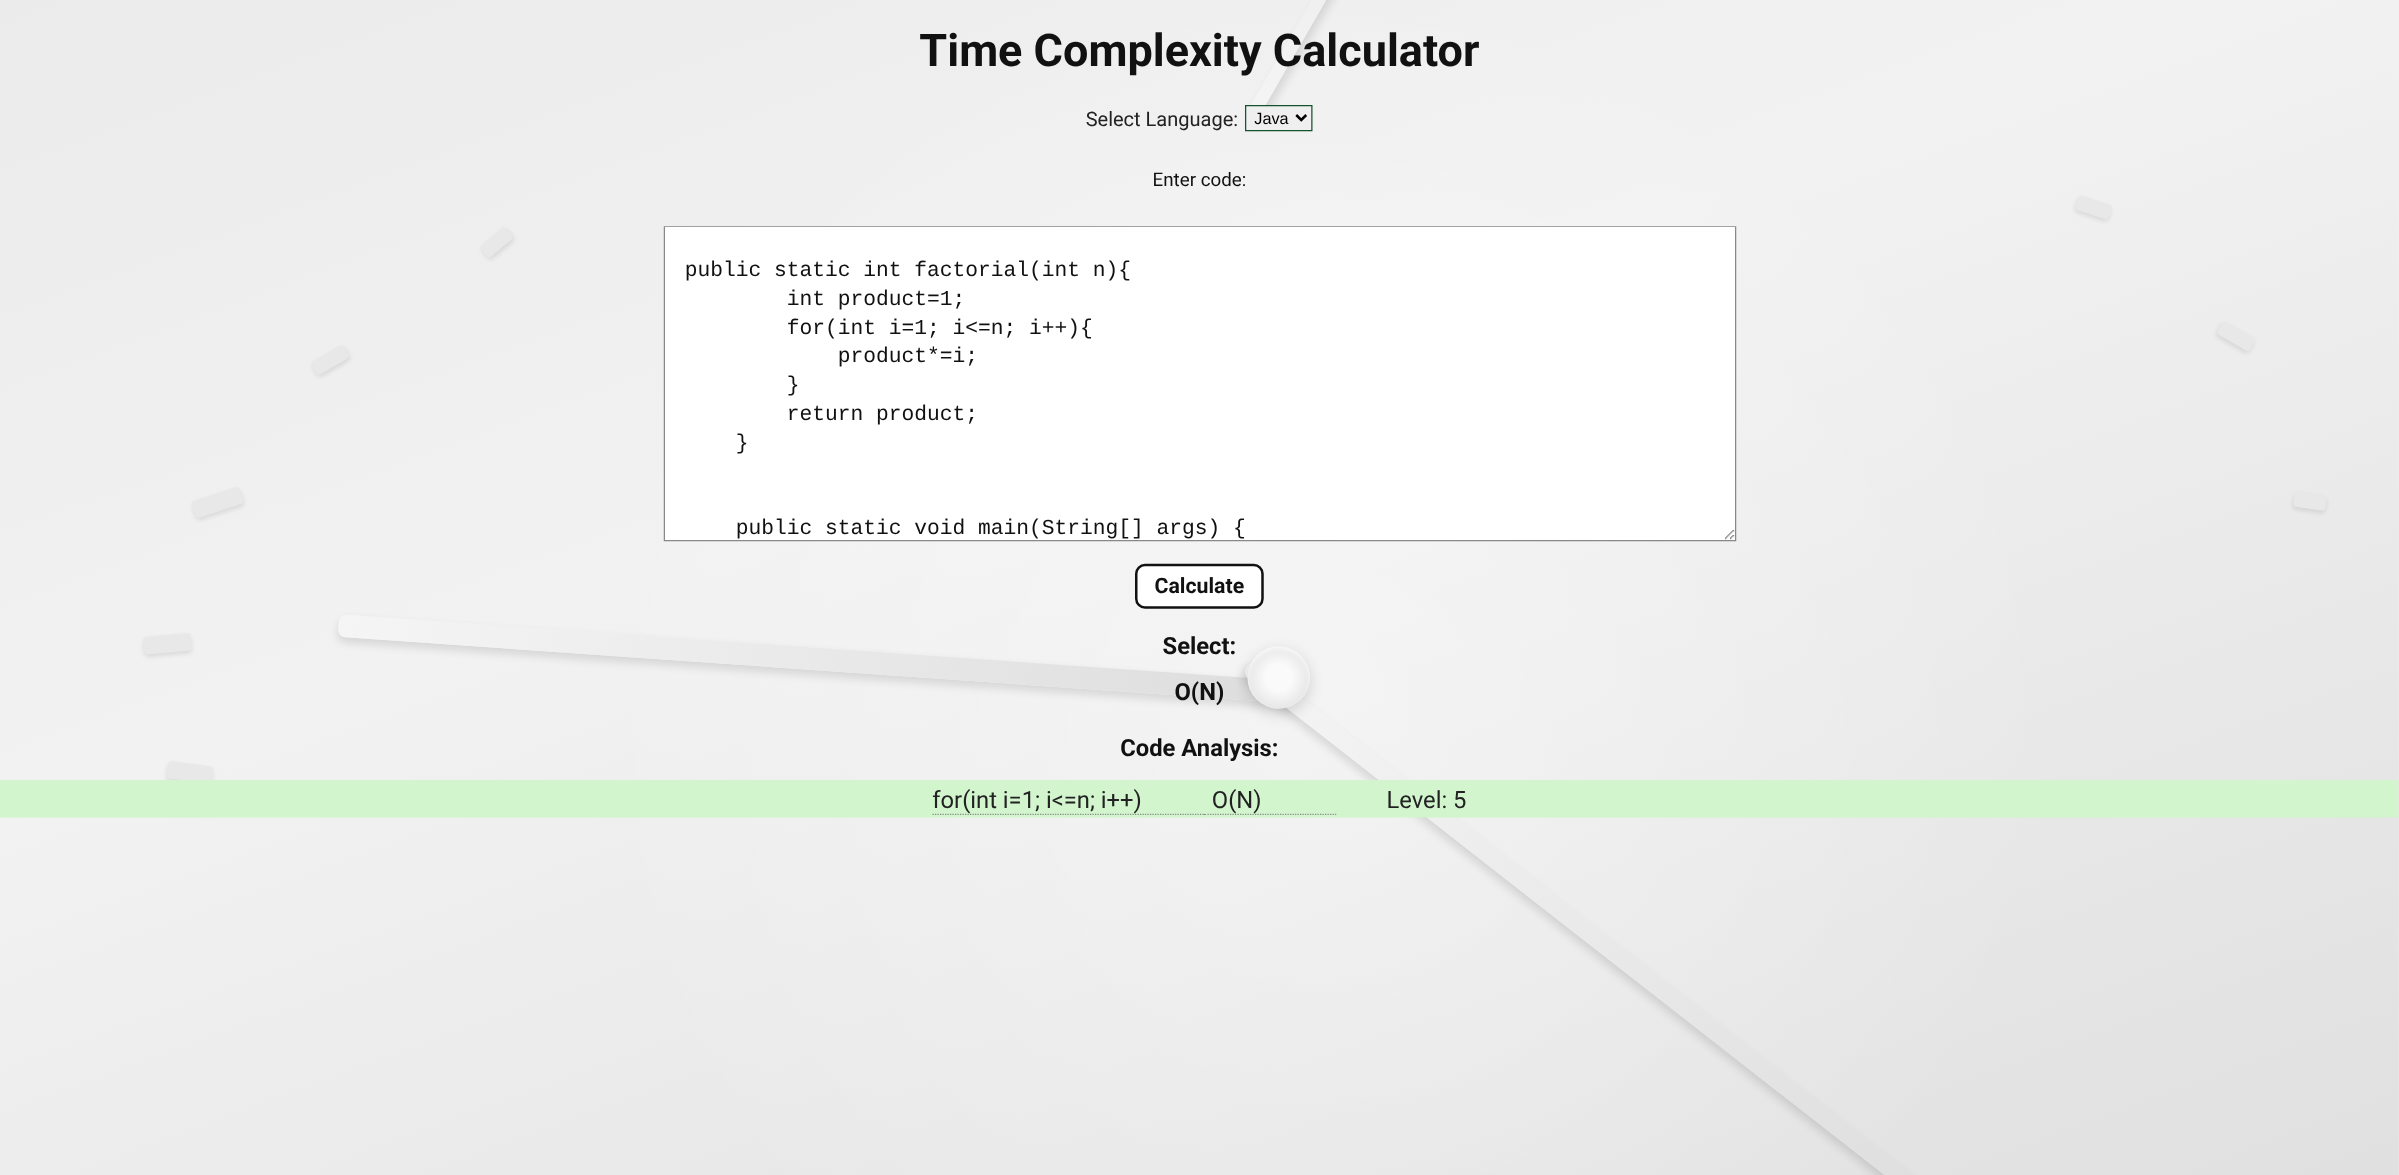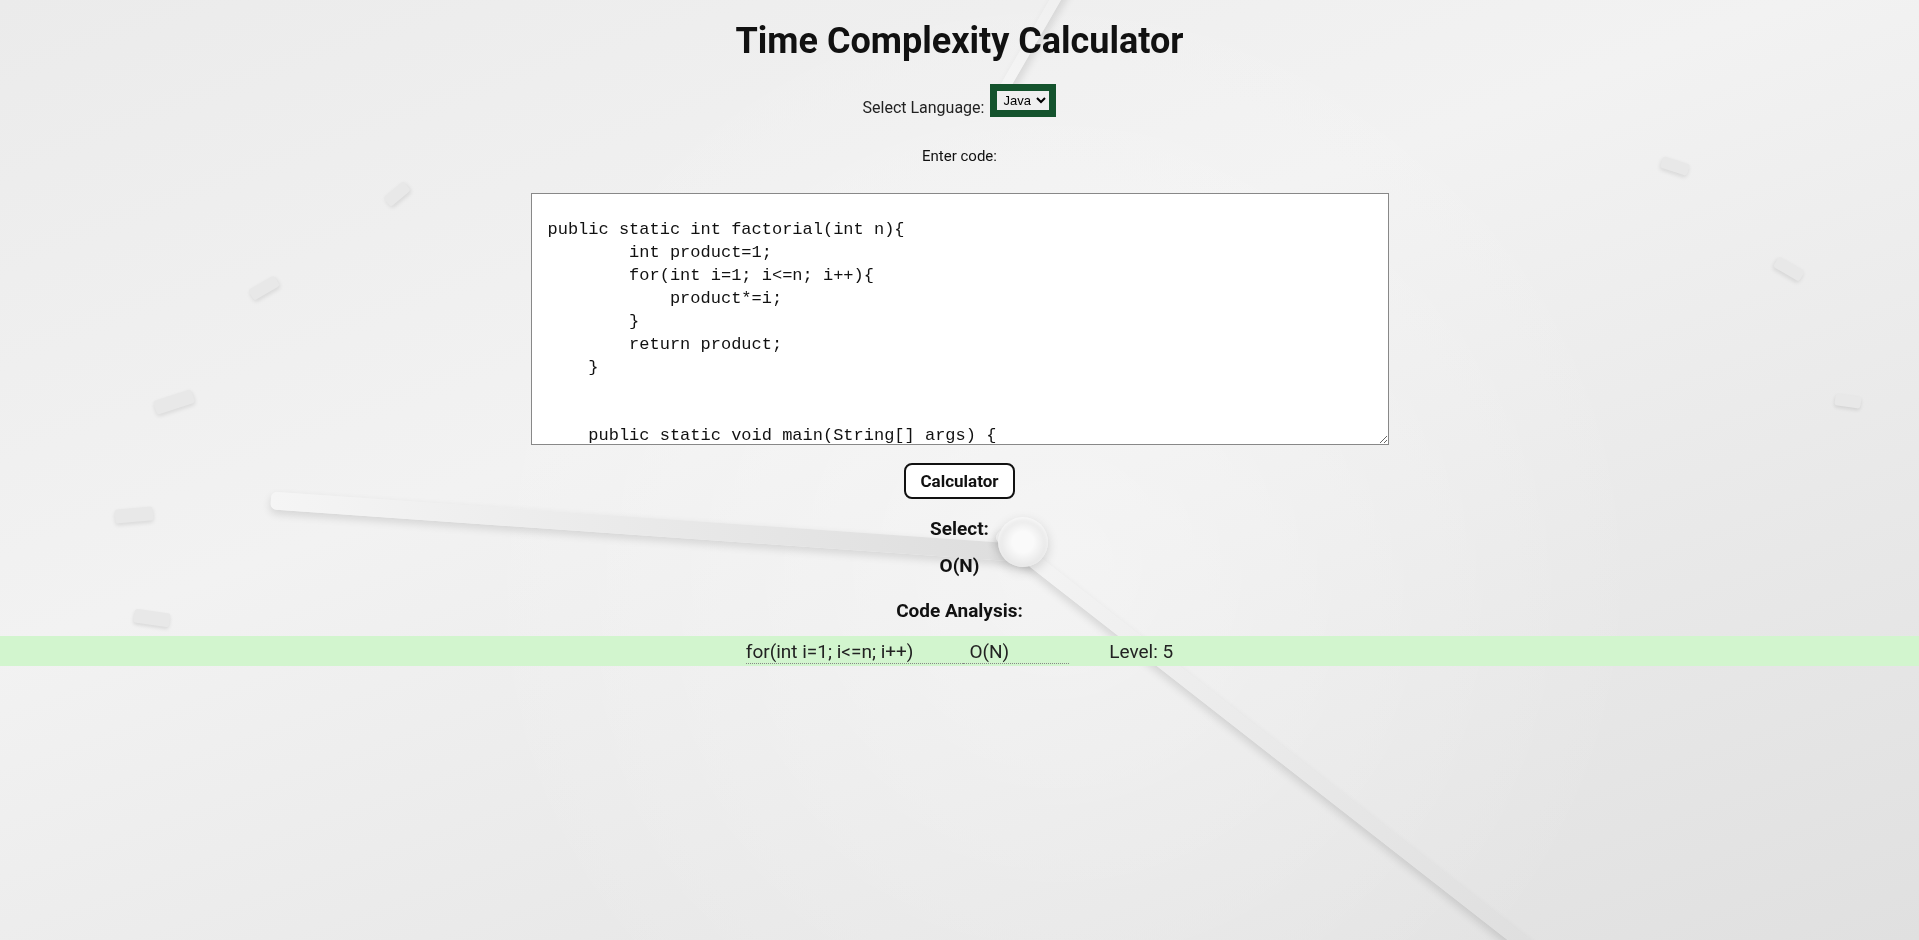--- a/index.html
+++ b/index.html
@@ -128,21 +128,21 @@
       font-size: 16px;
     }
     
     .language-label {
       color: #222;
     }
     
     select.language-select {
       font-size: 13px;
       padding: 1px 2px;
-      border: 7px solid #14532d;
+      border: 1px solid #14532d;
       background: #efefef;
       font-family: Arial, sans-serif;
     }
     
     .code-label {
       font-size: 15px;
       font-weight: 400;
       color: #111;
       margin-bottom: 28px;
     }
@@ -263,21 +263,21 @@
         int product=1;
         for(int i=1; i&lt;=n; i++){
             product*=i;
         }
         return product;
     }
 
 
     public static void main(String[] args) {</textarea>
 
-  <button class="calculate-btn">Calculator</button>
+  <button class="calculate-btn">Calculate</button>
 
   <div class="output-label">Select:</div>
 
   <div class="output-value">O(N)</div>
 
   <div class="analysis-label">Code Analysis:</div>
 
   <div class="analysis-row">
     <div class="analysis-inner">
       <span class="analysis-code">for(int i=1; i&lt;=n; i++)</span>

